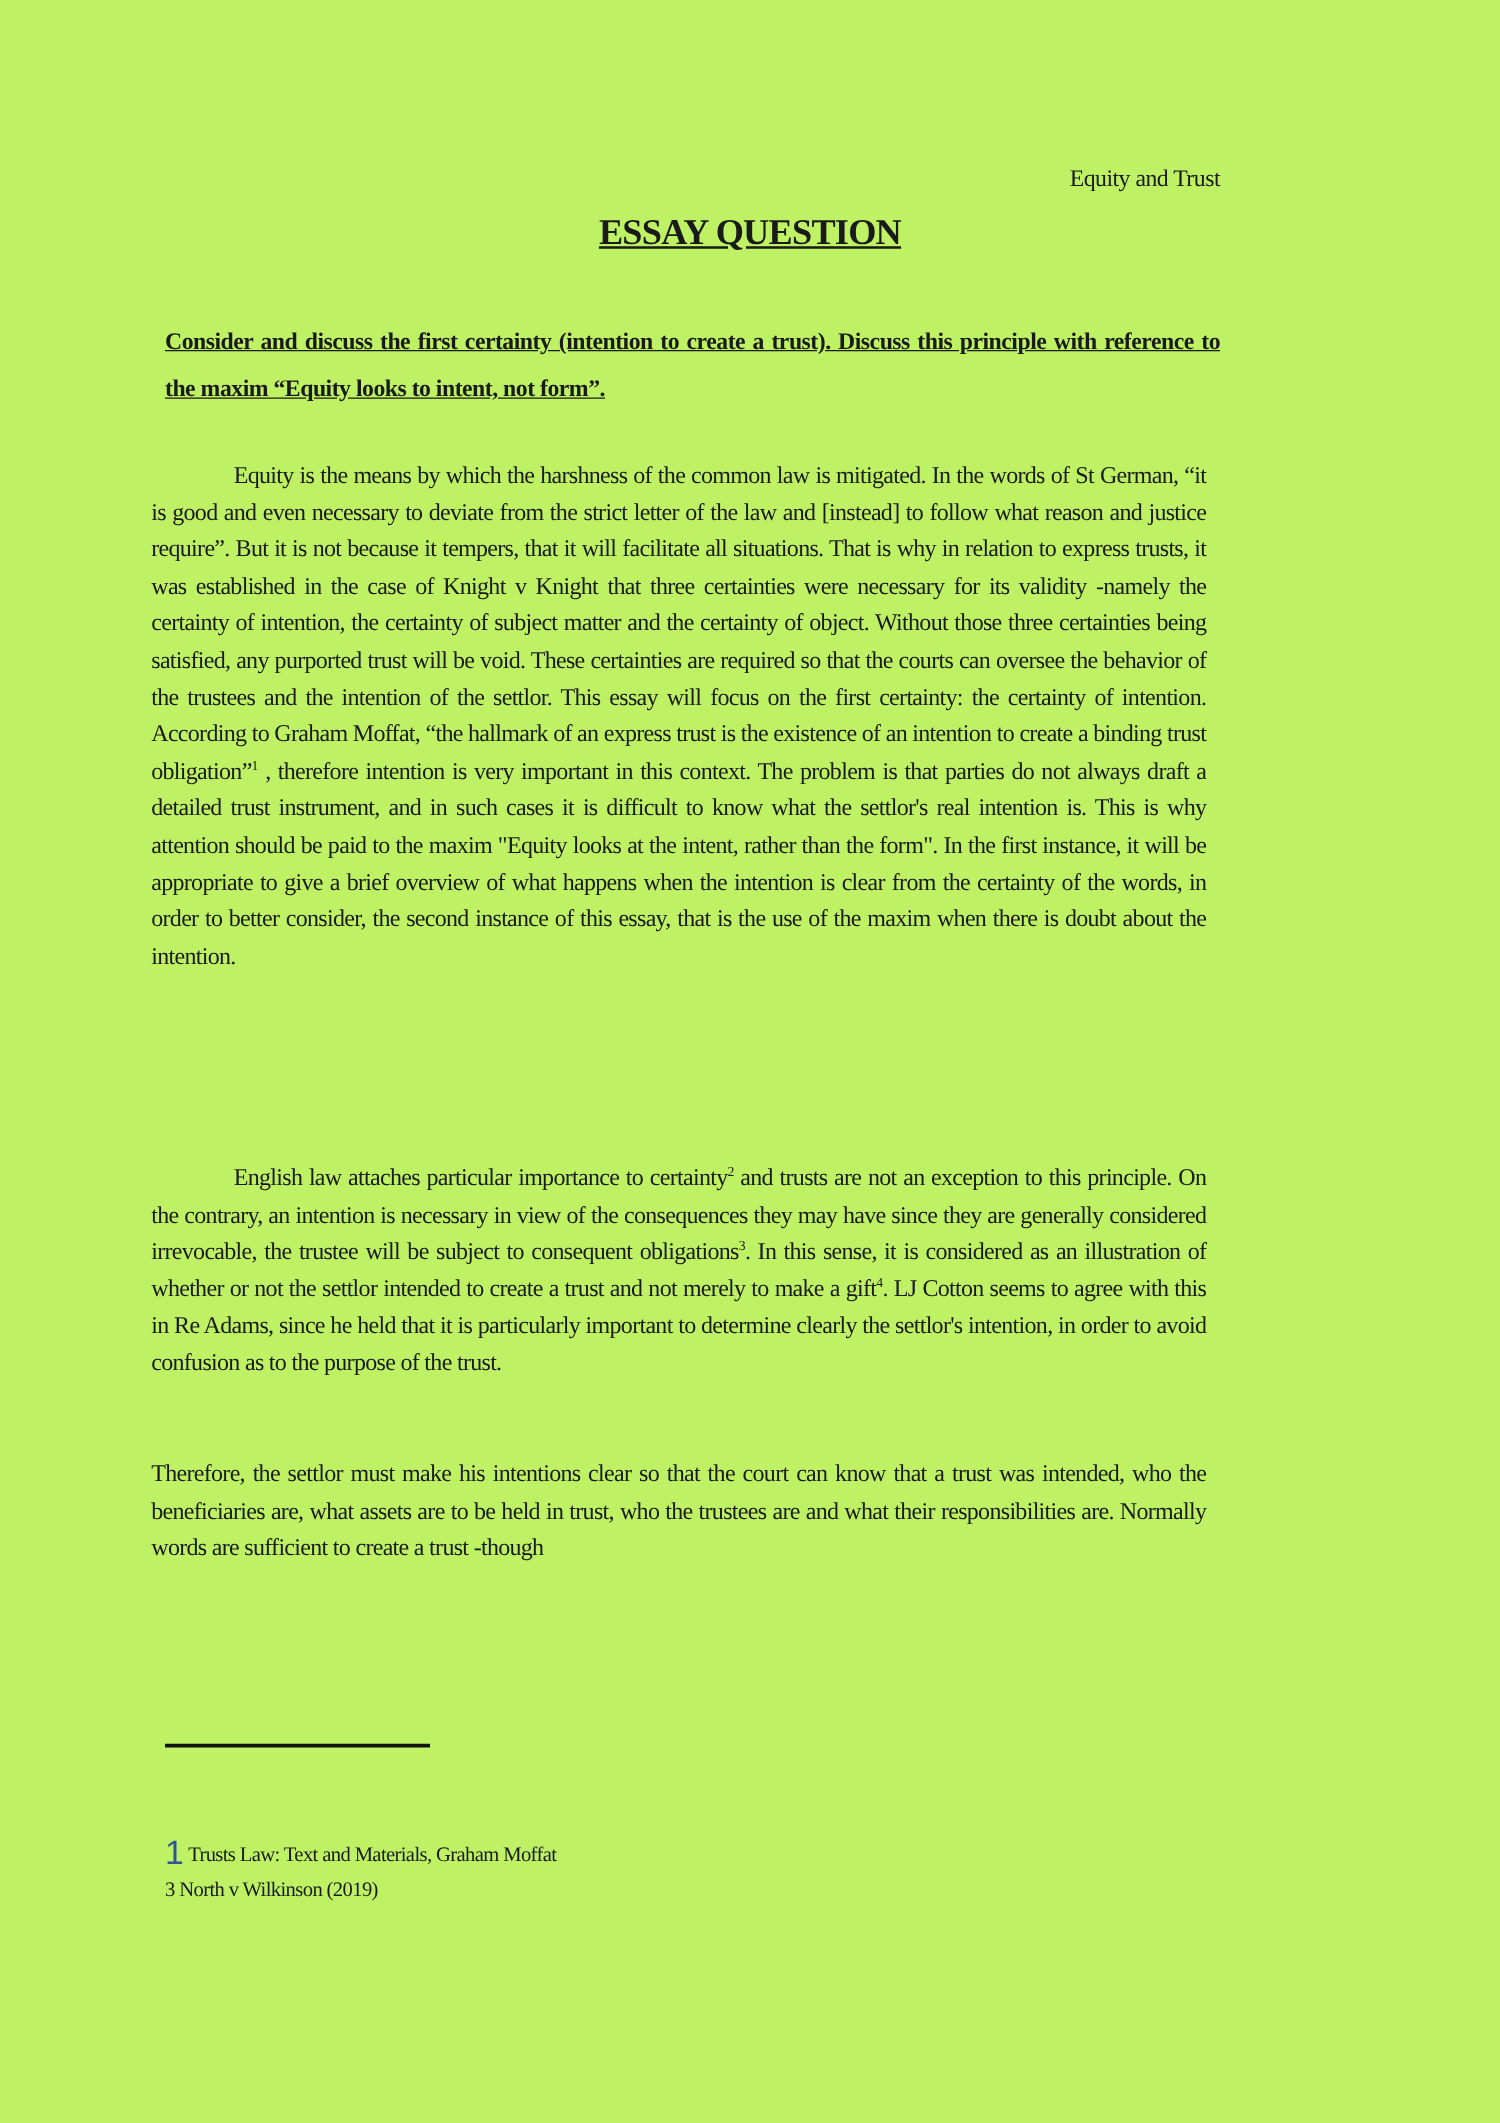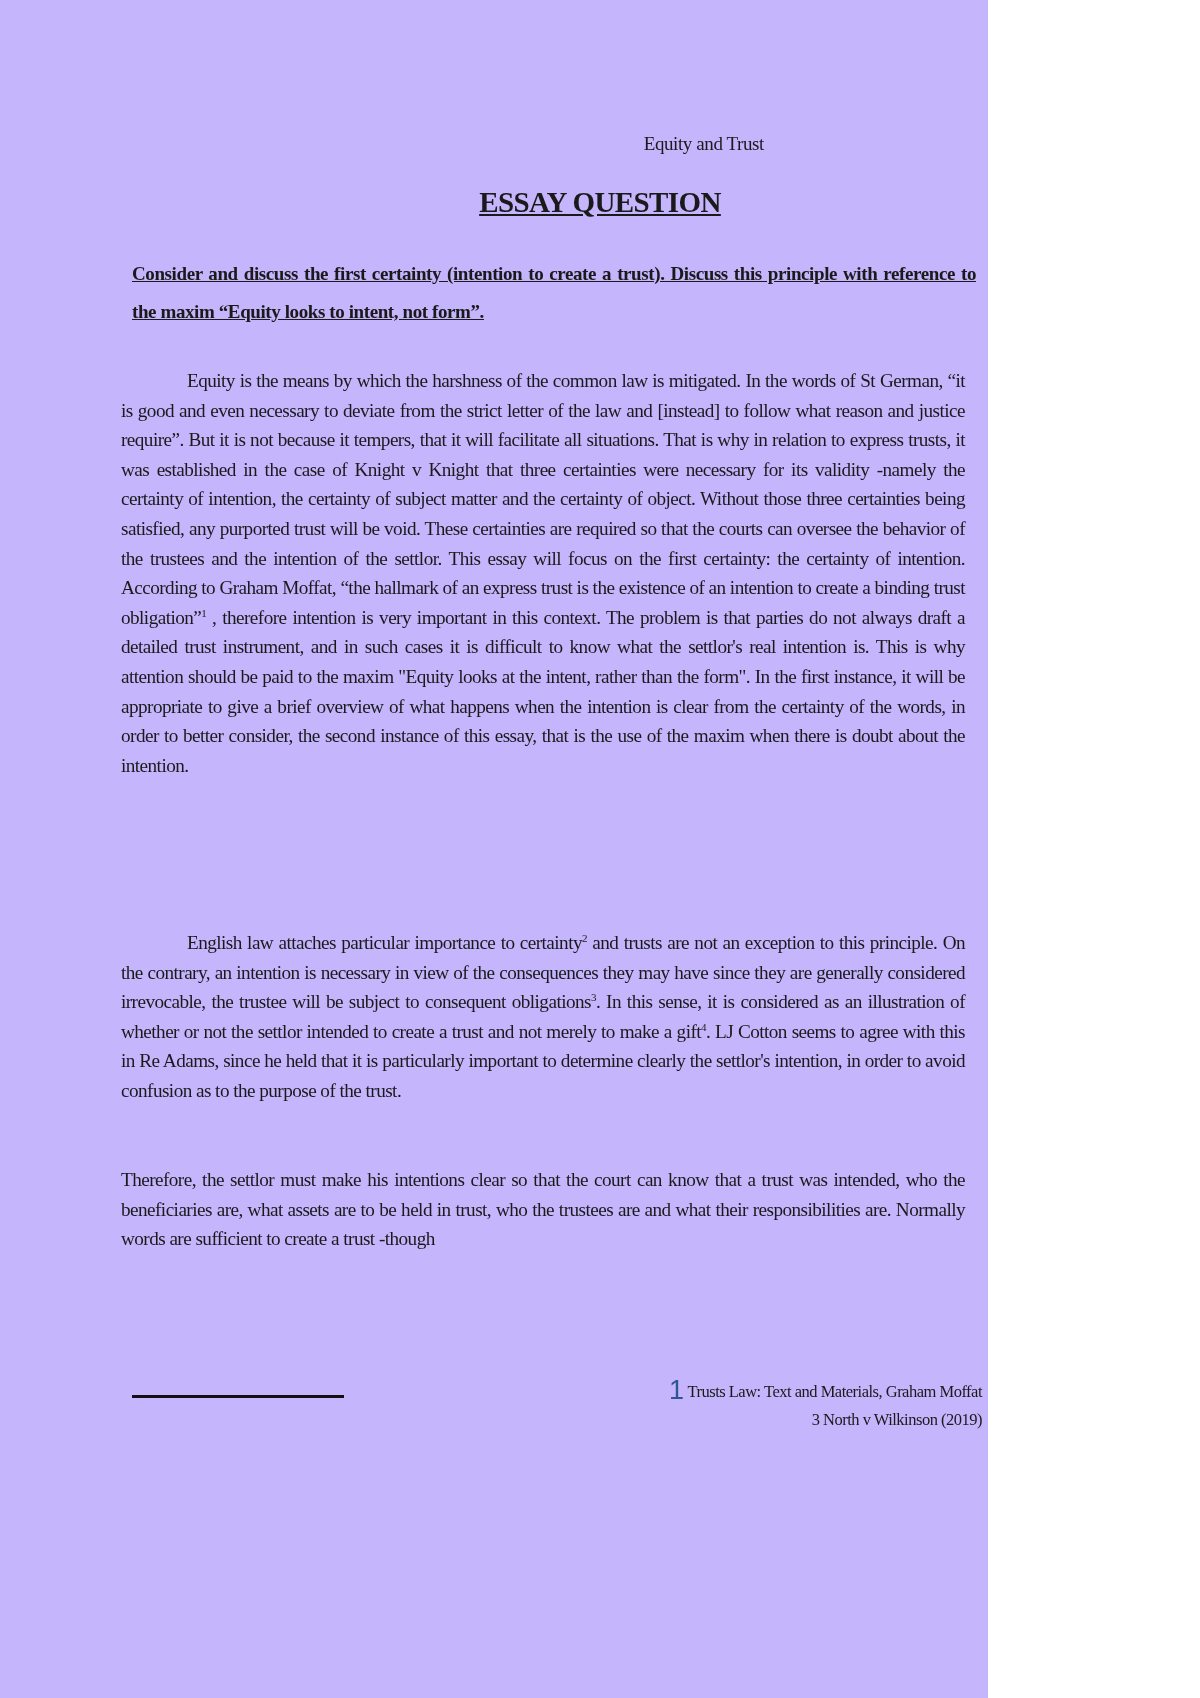--- a/index.html
+++ b/index.html
@@ -1,29 +1,29 @@
 <!DOCTYPE html>
 <html><head>
 <meta charset="utf-8">
 <style>
   html, body { margin:0; padding:0; background:#ffffff; }
   body { width:1200px; height:1698px; position:relative; overflow:hidden;
          font-family:"Liberation Serif", "DejaVu Serif", serif; color:#1a1a1a; }
-  .page { position:absolute; left:0; top:0; width:988px; height:1698px; background:#c4b5fd; }
+  .page { position:absolute; left:0; top:0; width:1200px; height:1698px; background:#bef264; }
   .header-right { position:absolute; top:133px; right:224px; font-size:19px; letter-spacing:-0.4px; }
-  .title { position:absolute; top:186px; left:0; width:1200px; text-align:center;
+  .title { position:absolute; top:170px; left:0; width:1200px; text-align:center;
            font-size:29px; font-weight:bold; text-decoration:underline; letter-spacing:-0.6px; }
   .question { position:absolute; top:255px; left:132px; width:844px; font-size:19px; font-weight:bold;
               text-decoration:underline; line-height:38px; text-align:justify; letter-spacing:-0.4px; }
   .para { position:absolute; left:121px; width:844px; font-size:19.2px; line-height:29.6px;
           text-align:justify; letter-spacing:-0.55px; }
   .para.indent { text-indent:66px; }
   sup { font-size:11px; line-height:0; }
   .fn-rule { position:absolute; left:132px; top:1395px; width:212px; height:3px; background:#111; }
-  .footnotes { position:absolute; left:132px; top:1376px; width:850px; font-size:16.5px; letter-spacing:-0.5px;text-align:right; }
+  .footnotes { position:absolute; left:132px; top:1468px; width:850px; font-size:16.5px; letter-spacing:-0.5px; }
   .fn { margin:0; line-height:22px; padding:3px 0; }
   .fn-num-big { font-size:27px; color:#2f5597; font-family:"Liberation Sans", sans-serif; margin-right:4px; vertical-align:-2px; }
 </style>
 </head>
 <body>
 
 <div class="page">
 
   <div class="header-right">Equity and Trust</div>
 

